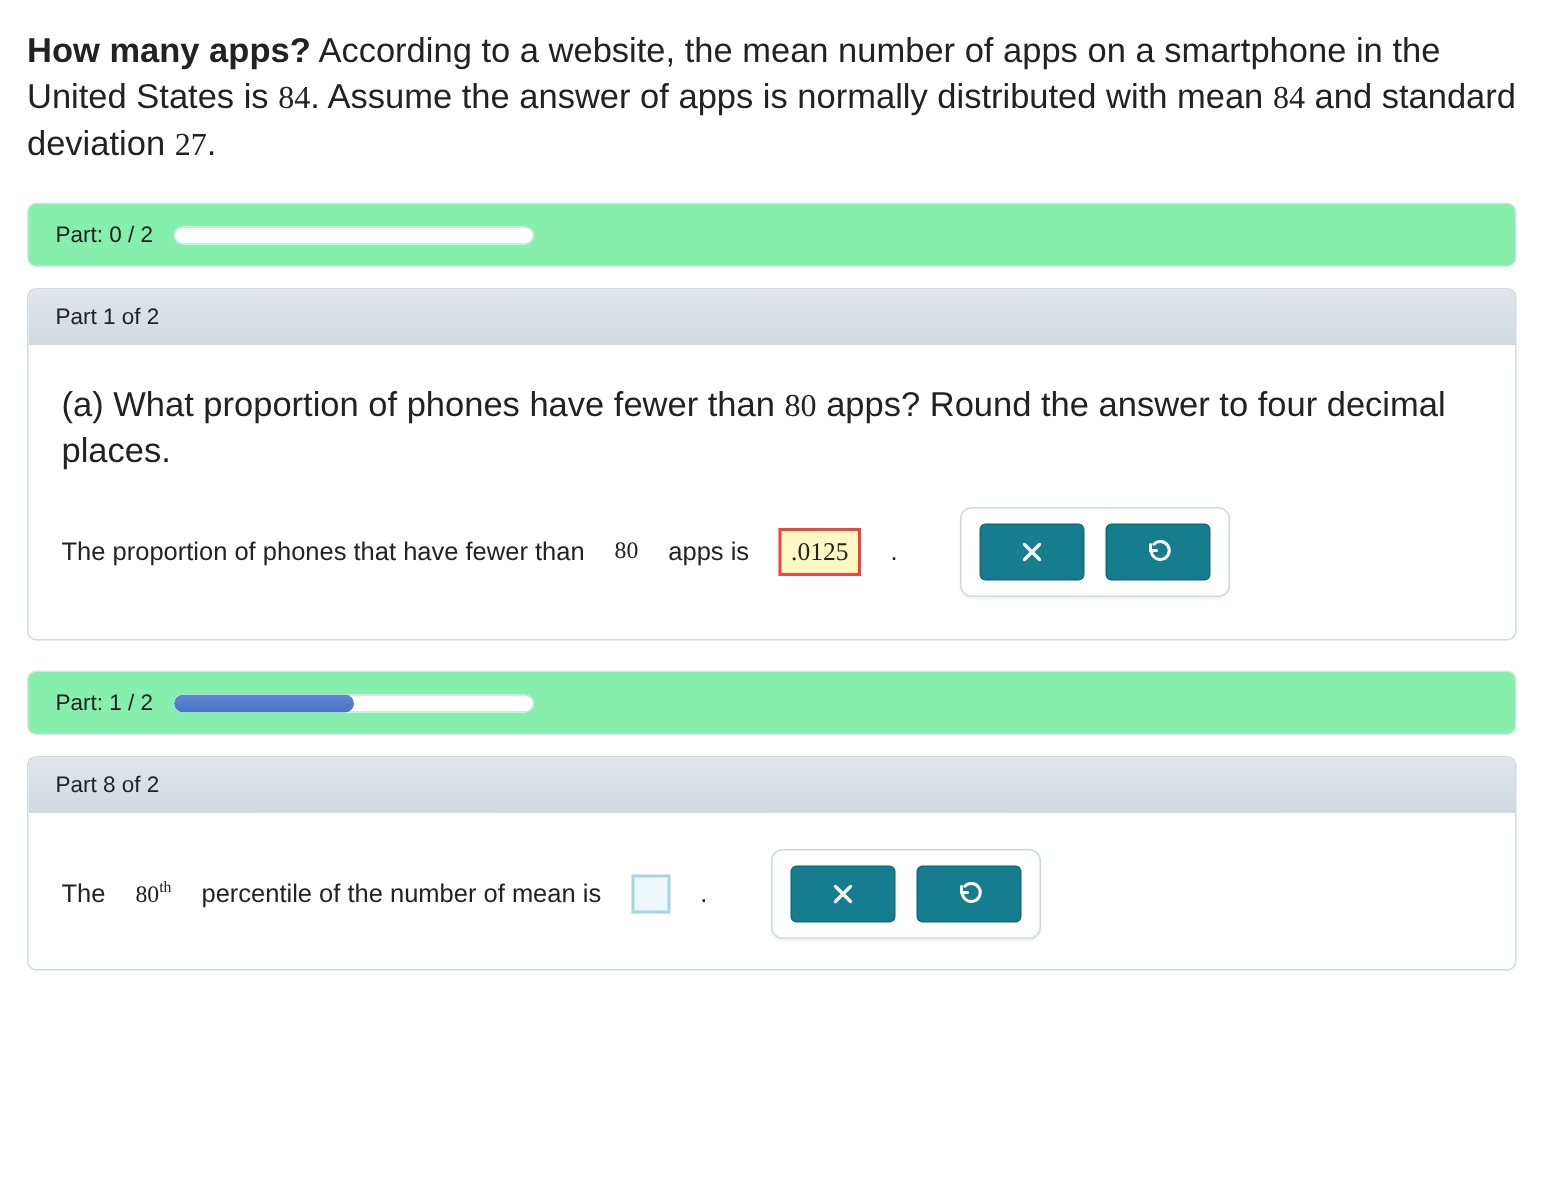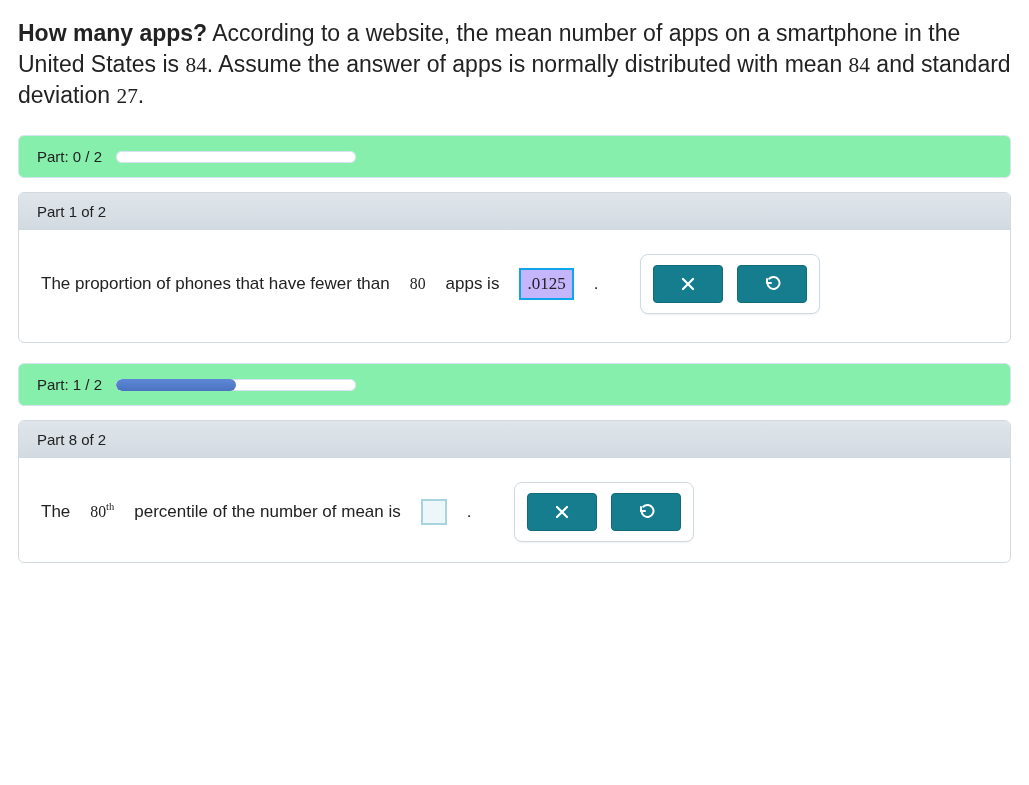--- a/index.html
+++ b/index.html
@@ -69,27 +69,27 @@
     .answer-line {
       font-size: 17px;
       color: #222;
       display: flex;
       align-items: center;
       flex-wrap: wrap;
       gap: 20px;
     }
     .answer-input {
       display: inline-block;
-      border: 2px solid #0ea5e9;
+      border: 2px solid #ef4444;
       padding: 4px 6px;
       font-family: Georgia, serif;
       font-size: 17px;
       min-width: 34px;
       text-align: center;
-      background: #c4b5fd;
+      background: #fef9c3;
     }
     .answer-input.empty {
       border: 2px solid #a8d4de;
       min-width: 26px;
       height: 26px;
       background: #edf6f9;
     }
     .controls {
       display: inline-flex;
       gap: 14px;
@@ -126,20 +126,23 @@
 <div class="progress-card">
   <span class="progress-label">Part: 0 / 2</span>
   <div class="progress-track">
     <div class="progress-fill" id="prog1" style="width: 0%;"></div>
   </div>
 </div>
 
 <div class="part-card">
   <div class="part-header">Part 1 of 2</div>
   <div class="part-body">
+    <div class="question">
+      <span>(a) What proportion of phones have fewer than </span><span class="mathnum">80</span><span> apps? Round the answer to four decimal places.</span>
+    </div>
     <div class="answer-line">
       <span>The proportion of phones that have fewer than </span>
       <span class="mathnum">80</span>
       <span> apps is </span>
       <span class="answer-input">.0125</span>
       <span>.</span>
       <div class="controls">
         <div class="ctrl-btn">
           <svg width="16" height="16" viewBox="0 0 16 16" fill="none" stroke-width="2.2" stroke-linecap="round">
               <path d="M3 3 L13 13 M13 3 L3 13"></path>

